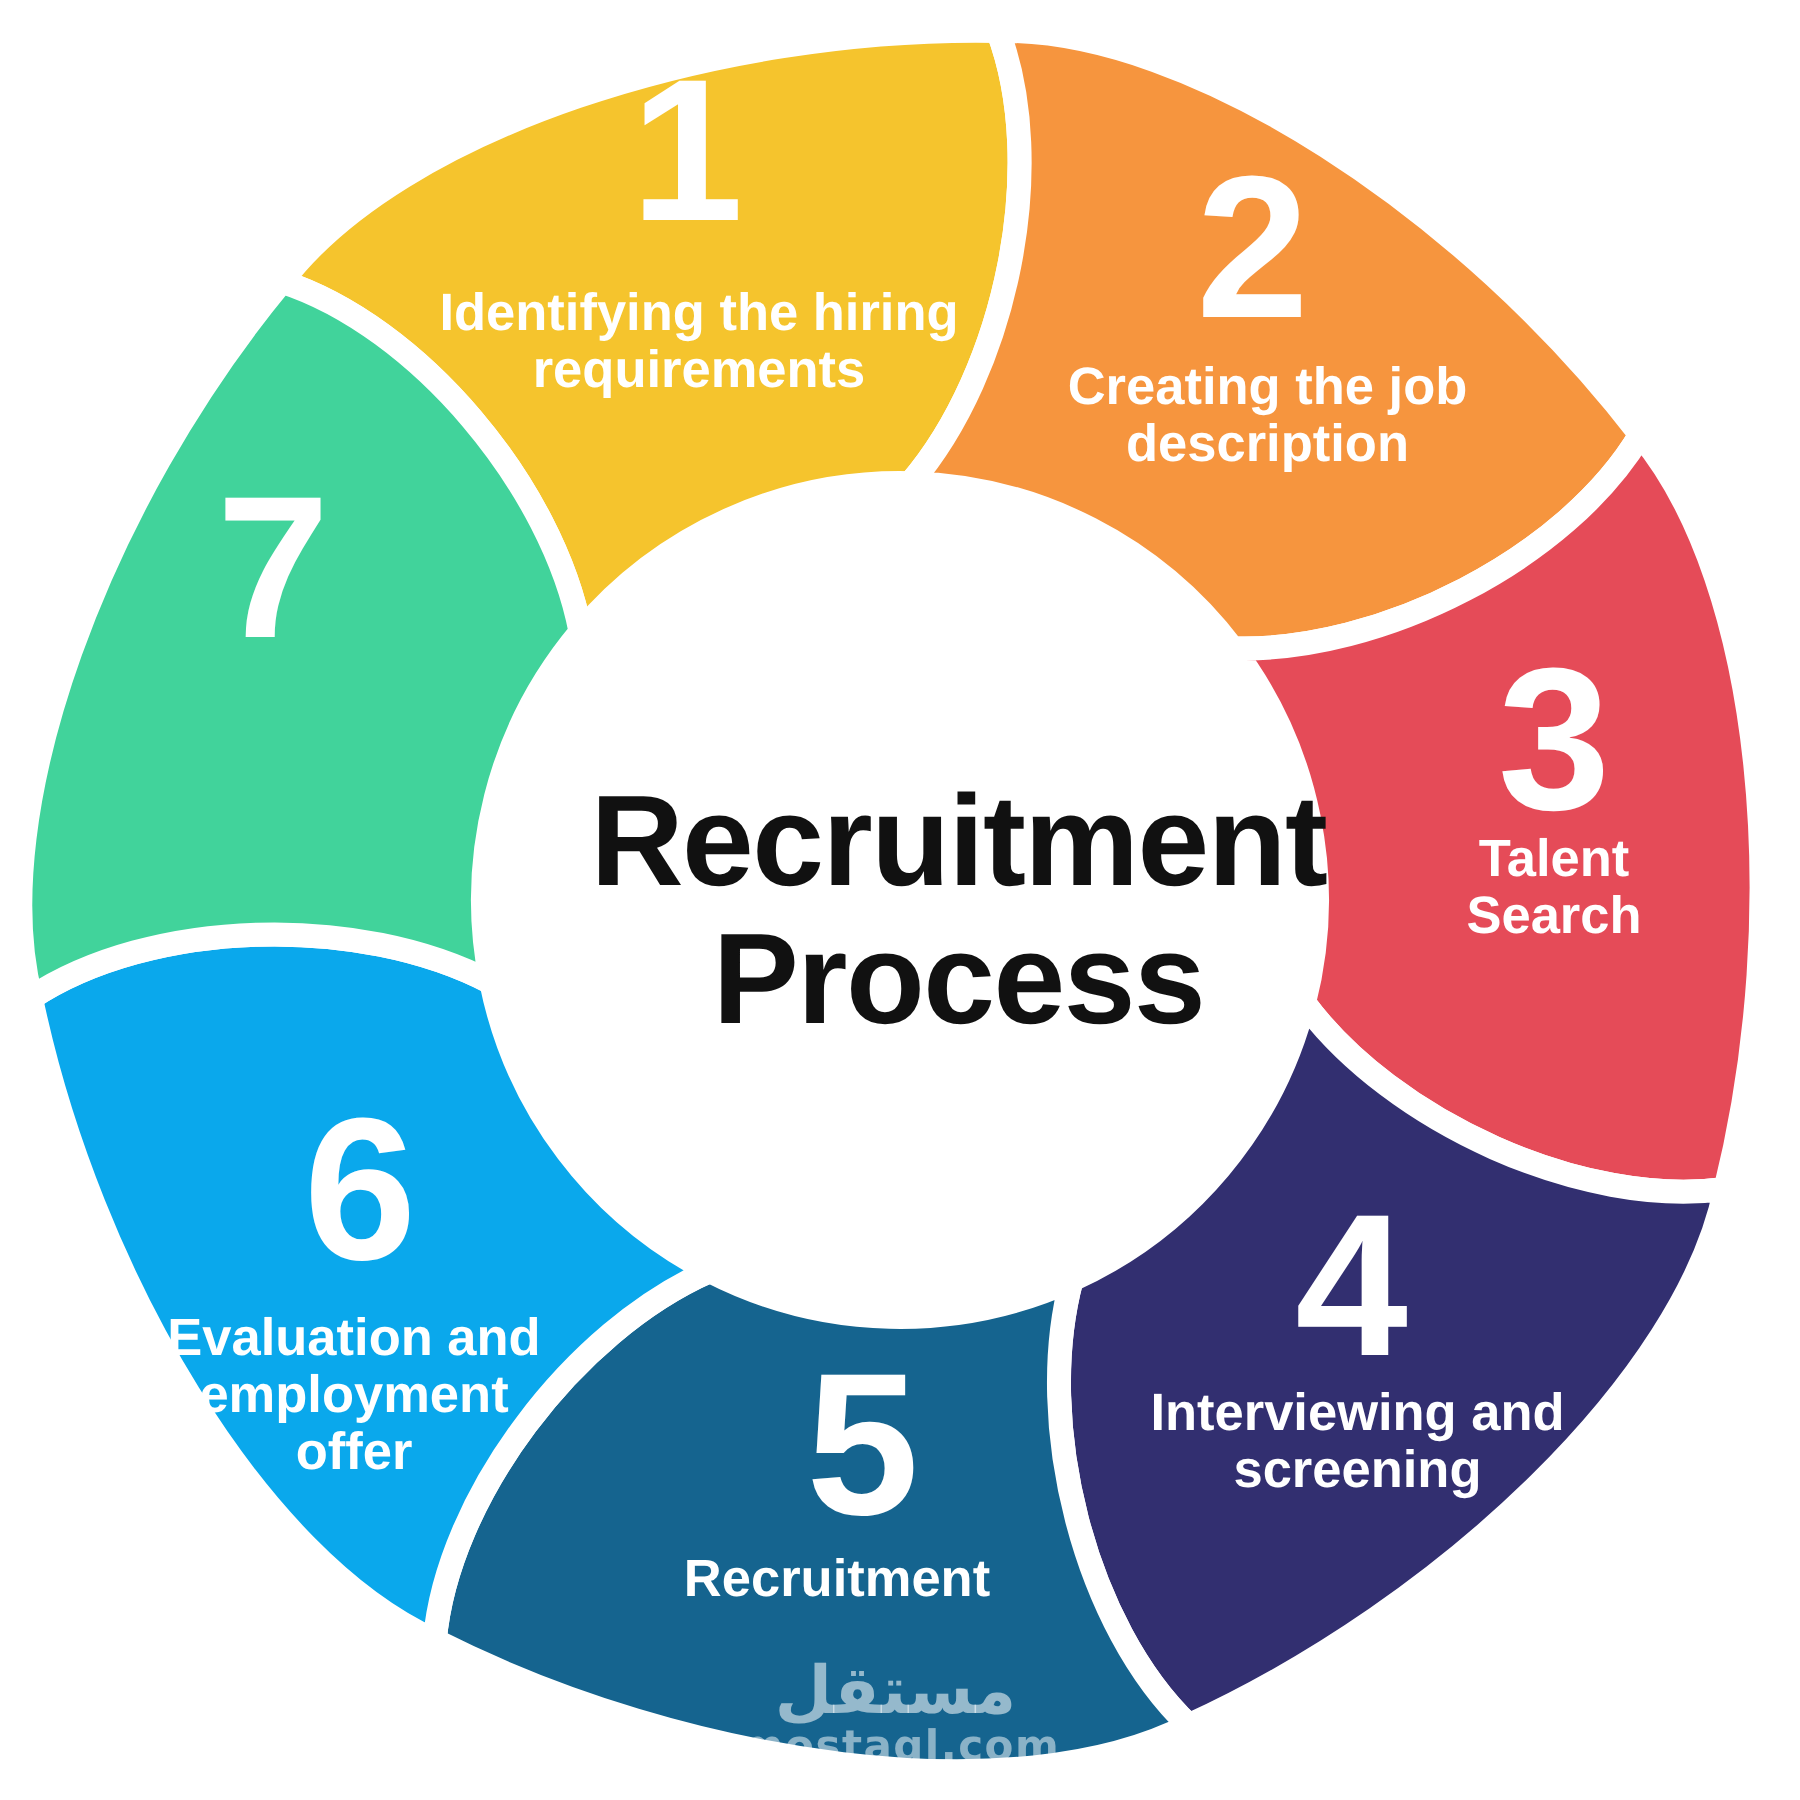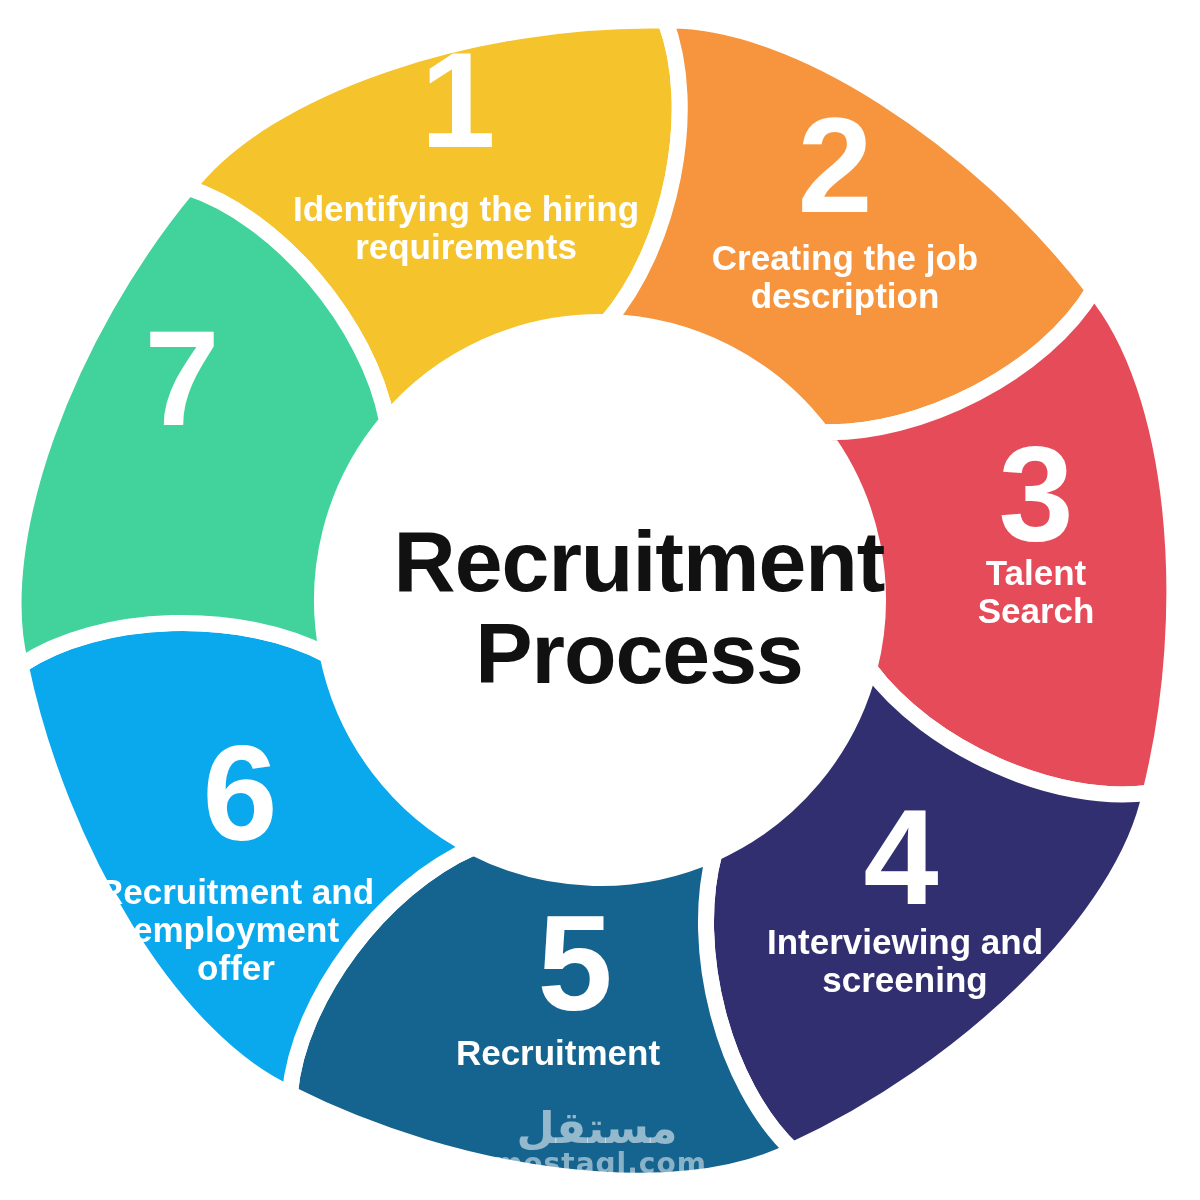--- a/index.html
+++ b/index.html
@@ -63,21 +63,21 @@
   <div class="overlay num" style="left:182px;top:378px">7</div>
 
   <div class="overlay seg-label" style="left:466px;top:228px">Identifying the hiring
 requirements</div>
   <div class="overlay seg-label" style="left:845px;top:277px">Creating the job
 description</div>
   <div class="overlay seg-label" style="left:1036px;top:592px">Talent Search</div>
   <div class="overlay seg-label" style="left:905px;top:961px">Interviewing and
 screening</div>
   <div class="overlay seg-label" style="left:558px;top:1053px">Recruitment</div>
-  <div class="overlay seg-label" style="left:236px;top:930px">Recruitment and
+  <div class="overlay seg-label" style="left:236px;top:930px">Evaluation and
 employment
 offer</div>
 
   <div class="overlay title" style="left:600px;top:607px">Recruitment
 Process</div>
 
   <div class="overlay wm-ar" style="left:597px;top:1128px">مستقل</div>
   <div class="overlay wm-latin" style="left:600px;top:1164px">mostaql.com</div>
 
 </div>

